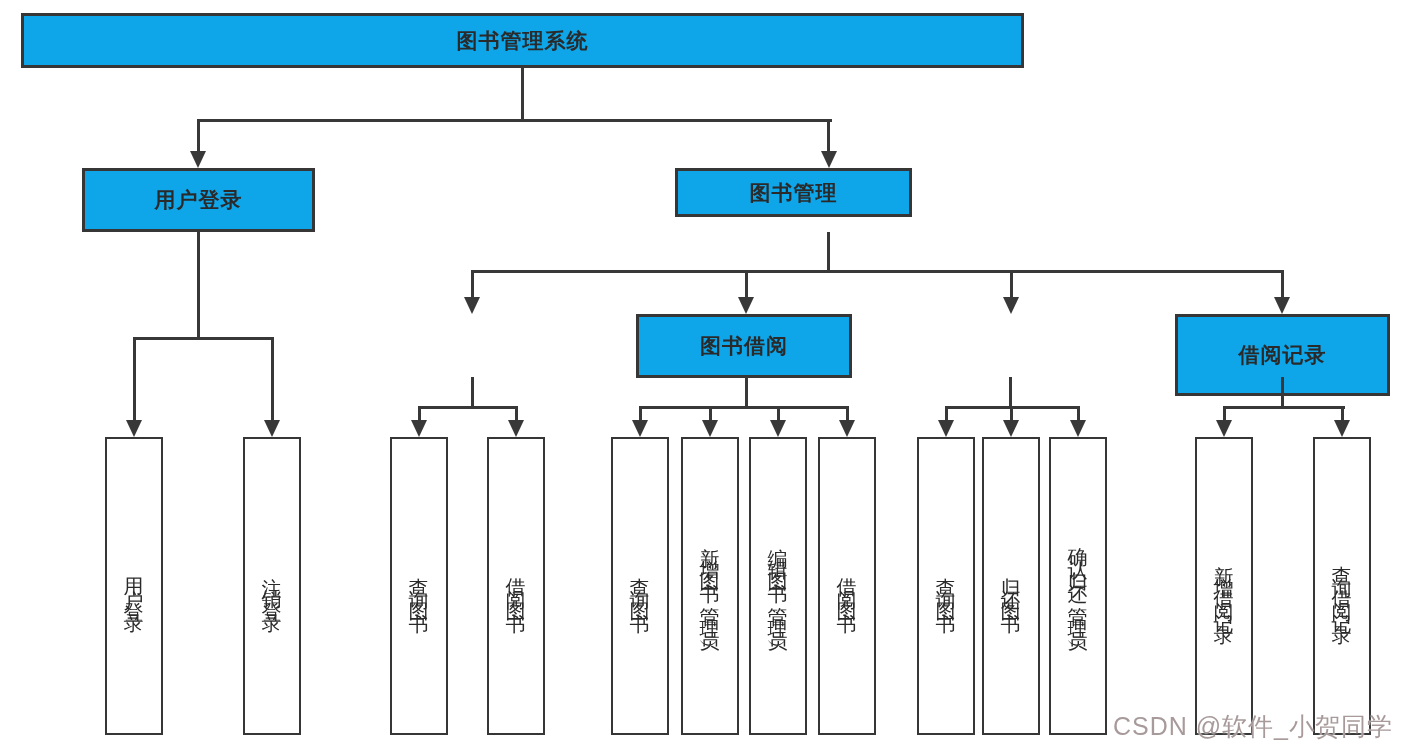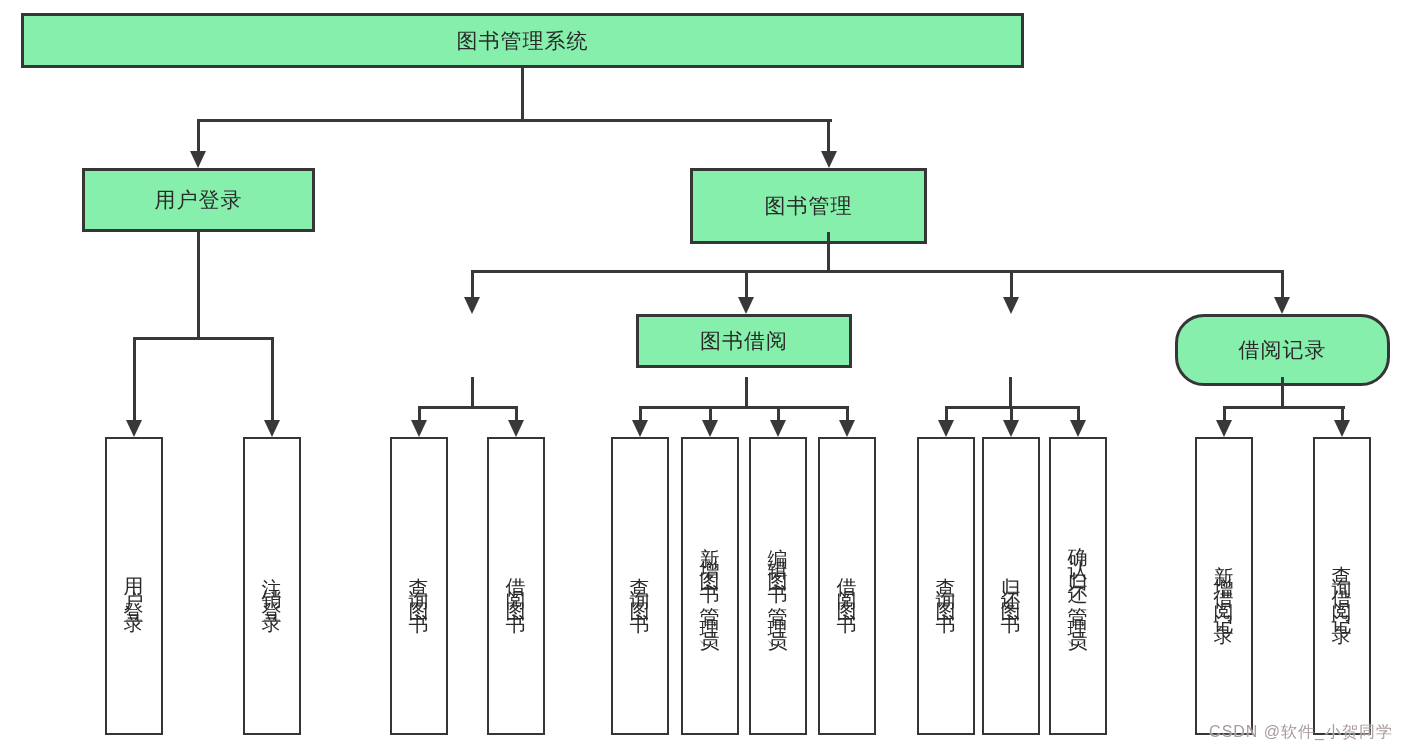--- a/index.html
+++ b/index.html
@@ -1,59 +1,59 @@
 <!DOCTYPE html>
 <html><head>
 <meta charset="utf-8">
 <style>
   html,body { margin:0; padding:0; background:#ffffff; }
   #canvas {
     position:relative; width:1405px; height:747px; background:#ffffff;
     font-family:"Liberation Sans","DejaVu Sans",sans-serif; overflow:hidden;
   }
   .node {
-    position:absolute; box-sizing:border-box; background:#86efac;
+    position:absolute; box-sizing:border-box; background:#0ea5e9;
     border:3px solid #363636; color:#2a2a2a; font-size:21px;
     display:flex; align-items:center; justify-content:center;
-    letter-spacing:1px; white-space:nowrap;
+    letter-spacing:1px; white-space:nowrap;font-weight:bold;
   }
   .leaf {
     position:absolute; box-sizing:border-box; background:#ffffff;
     border:2px solid #363636; color:#2a2a2a; font-size:20px;
     display:flex; align-items:center; justify-content:center;
   }
   .leaf span {
     writing-mode:vertical-rl; text-orientation:mixed;
     letter-spacing:12px; line-height:1;
   }
   .cline { position:absolute; background:#383838; }
   .arrow {
     position:absolute; width:0; height:0;
     border-left:8px solid transparent; border-right:8px solid transparent;
     border-top:17px solid #383838;
   }
   .watermark {
-    position:absolute; right:12px; bottom:4px; font-size:16px;
+    position:absolute; right:12px; bottom:4px; font-size:25px;
     color:#a89a9a; letter-spacing:1px; white-space:nowrap;
     text-shadow:0 0 2px #ffffff;
     margin-top:44px;
   }
 </style>
 </head>
 <body>
 
 <div id="canvas">
 
   <div class="node" style="left:21px;top:13px;width:1003px;height:55px;">图书管理系统</div>
 
   <div class="node" style="left:82px;top:168px;width:233px;height:64px;">用户登录</div>
-  <div class="node" style="left:690px;top:168px;width:237px;height:76px;">图书管理</div>
+  <div class="node" style="left:675px;top:168px;width:237px;height:49px;">图书管理</div>
 
-  <div class="node" style="left:636px;top:314px;width:216px;height:54px;">图书借阅</div>
-  <div class="node" style="left:1175px;top:314px;width:215px;height:72px;border-radius:29px;">借阅记录</div>
+  <div class="node" style="left:636px;top:314px;width:216px;height:64px;">图书借阅</div>
+  <div class="node" style="left:1175px;top:314px;width:215px;height:82px;">借阅记录</div>
 
   <div class="leaf" style="left:105px;top:437px;width:58px;height:298px;">
     <span>用户登录</span>
     </div>
   <div class="leaf" style="left:243px;top:437px;width:58px;height:298px;">
     <span>注销登录</span>
     </div>
 
   <div class="leaf" style="left:390px;top:437px;width:58px;height:298px;">
     <span>查询图书</span>

